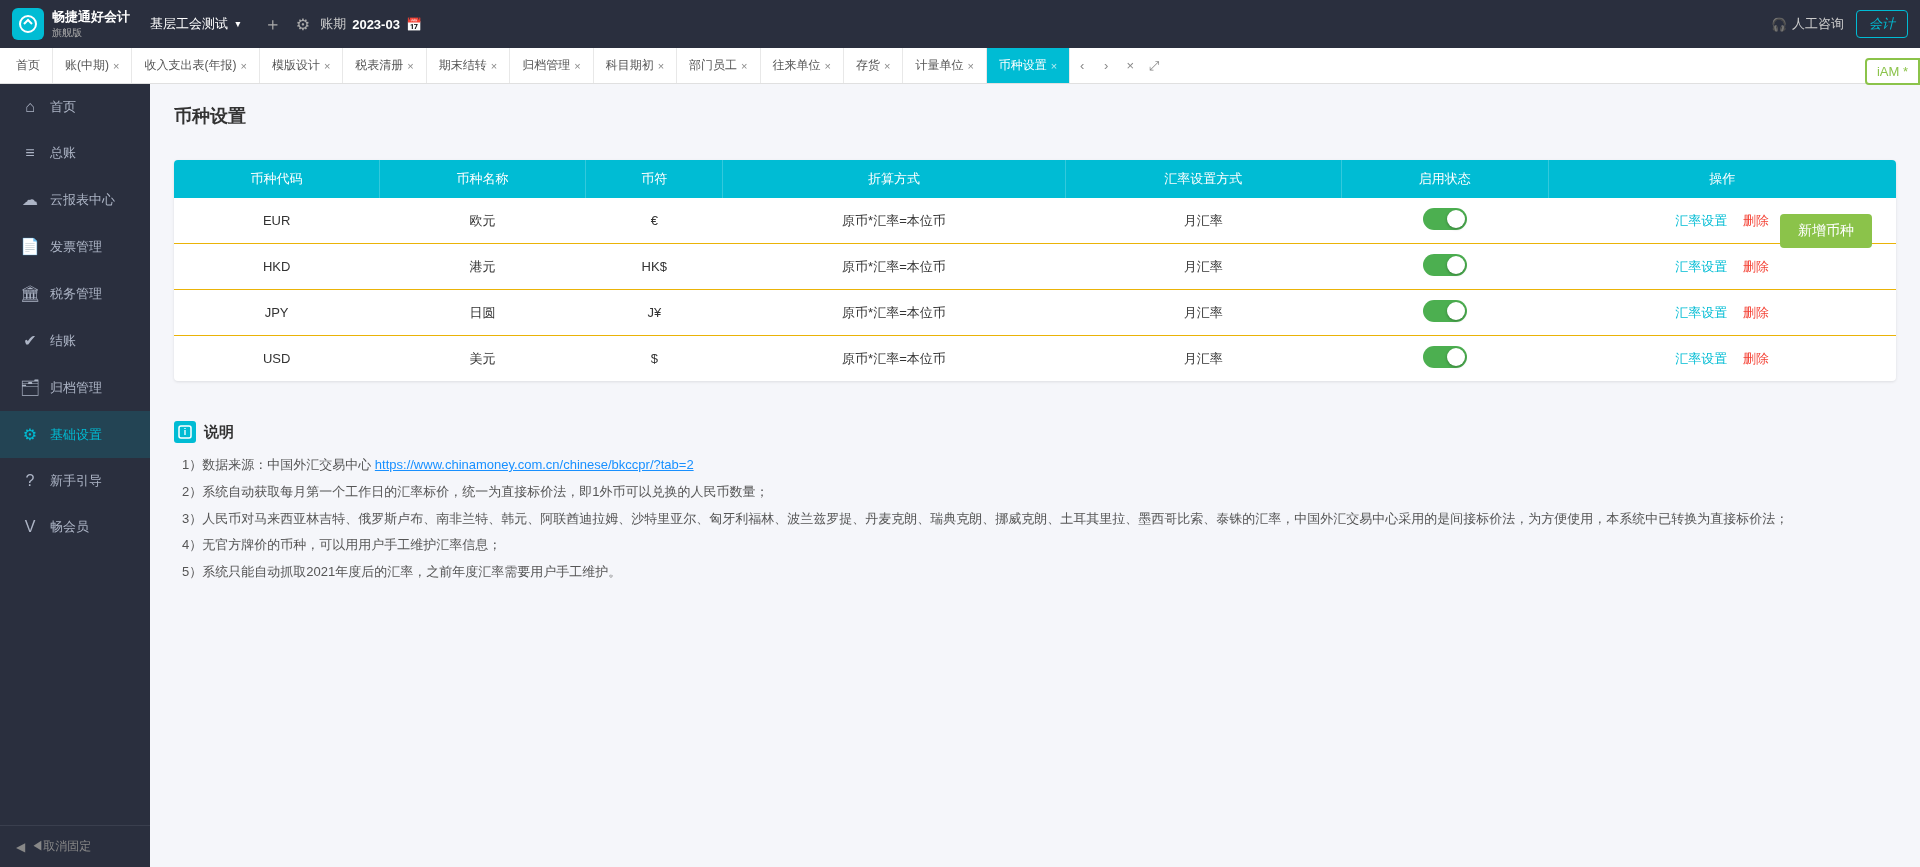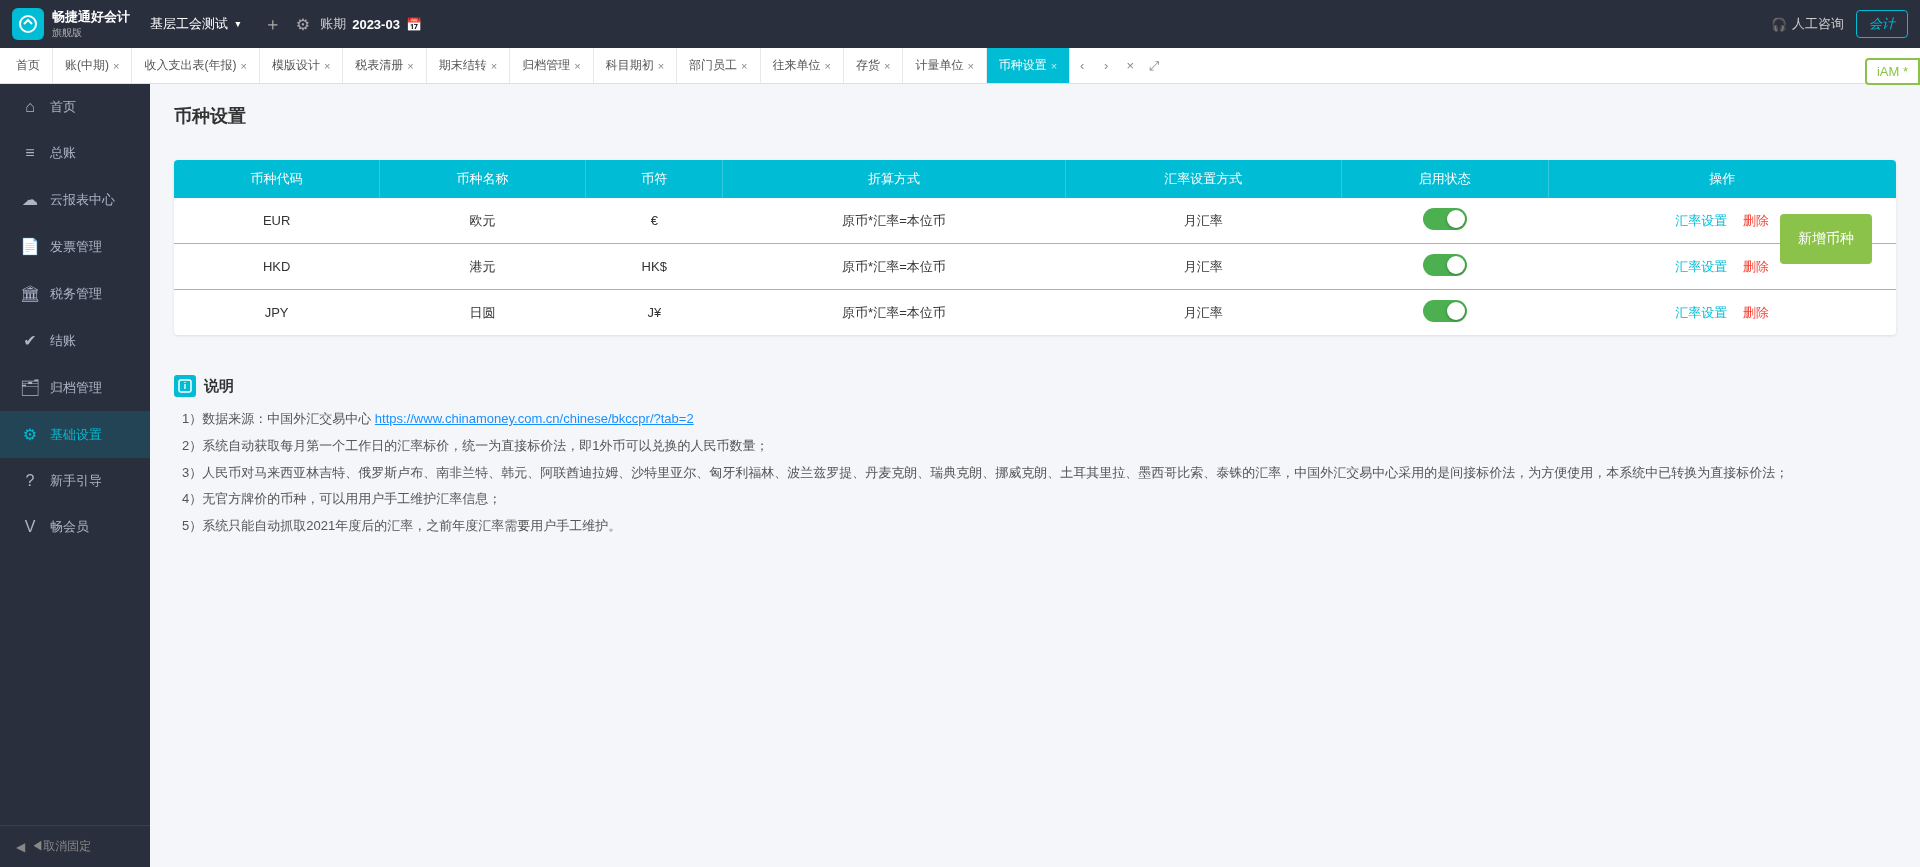--- a/index.html
+++ b/index.html
@@ -54,21 +54,21 @@
     
     .toggle-switch { display: inline-flex; align-items: center; cursor: pointer; }
     .toggle-track { width: 44px; height: 22px; background: #4caf50; border-radius: 11px; position: relative; transition: background 0.2s; }
     .toggle-thumb { width: 18px; height: 18px; background: #fff; border-radius: 50%; position: absolute; top: 2px; right: 2px; transition: right 0.2s; box-shadow: 0 1px 3px rgba(0,0,0,0.3); }
 
     
     .action-link { color: #00bcd4; cursor: pointer; text-decoration: none; margin: 0 6px; font-size: 13px; }
     .action-delete { color: #f44336; cursor: pointer; margin: 0 6px; font-size: 13px; font-family: Liberation Serif, serif; }
 
     
-    .new-btn { position: absolute; top: 110px; right: 24px; background: #8bc34a; color: #fff; border: none; padding: 16px 18px; border-radius: 4px; font-size: 14px; cursor: pointer; font-family: inherit; }
+    .new-btn { position: absolute; top: 110px; right: 24px; background: #8bc34a; color: #fff; border: none; padding: 8px 18px; border-radius: 4px; font-size: 14px; cursor: pointer; font-family: inherit; }
     .content-wrapper { position: relative; }
 
     
     .notice-section { margin-top: 40px; }
     .notice-title { display: flex; align-items: center; gap: 8px; font-size: 15px; font-weight: bold; color: #333; margin-bottom: 12px; }
     .notice-icon { width: 22px; height: 22px; background: #00bcd4; border-radius: 3px; display: flex; align-items: center; justify-content: center; color: white; font-size: 12px; }
     .notice-list { list-style: none; padding-left: 8px; }
     .notice-list li { margin-bottom: 6px; font-size: 13px; color: #555; line-height: 1.6; }
     .notice-link { color: #1890ff; text-decoration: underline; cursor: pointer; }
 
@@ -293,20 +293,38 @@
         <div class="toggle-track" style="background:#4caf50">
           <div class="toggle-thumb" style="right:2px"></div>
         </div>
       </div>
     </td>
     <td>
       <span class="action-link">汇率设置</span>
       <span class="action-delete">删除</span>
     </td>
   </tr>
+            <tr>
+    <td>USD</td>
+    <td>美元</td>
+    <td>$</td>
+    <td>原币*汇率=本位币</td>
+    <td>月汇率</td>
+    <td>
+      <div class="toggle-switch">
+        <div class="toggle-track" style="background:#4caf50">
+          <div class="toggle-thumb" style="right:2px"></div>
+        </div>
+      </div>
+    </td>
+    <td>
+      <span class="action-link">汇率设置</span>
+      <span class="action-delete">删除</span>
+    </td>
+  </tr>
           </tbody>
       </table>
 
       <div class="notice-section">
         <div class="notice-title">
           <div class="notice-icon">
             <svg width="14" height="14" viewBox="0 0 14 14">
                 <rect x="1" y="1" width="12" height="12" rx="2" fill="none" stroke="white" stroke-width="1.5"></rect>
                 <text x="7" y="10" text-anchor="middle" fill="white" font-size="9" font-weight="bold">i</text>
               </svg>

